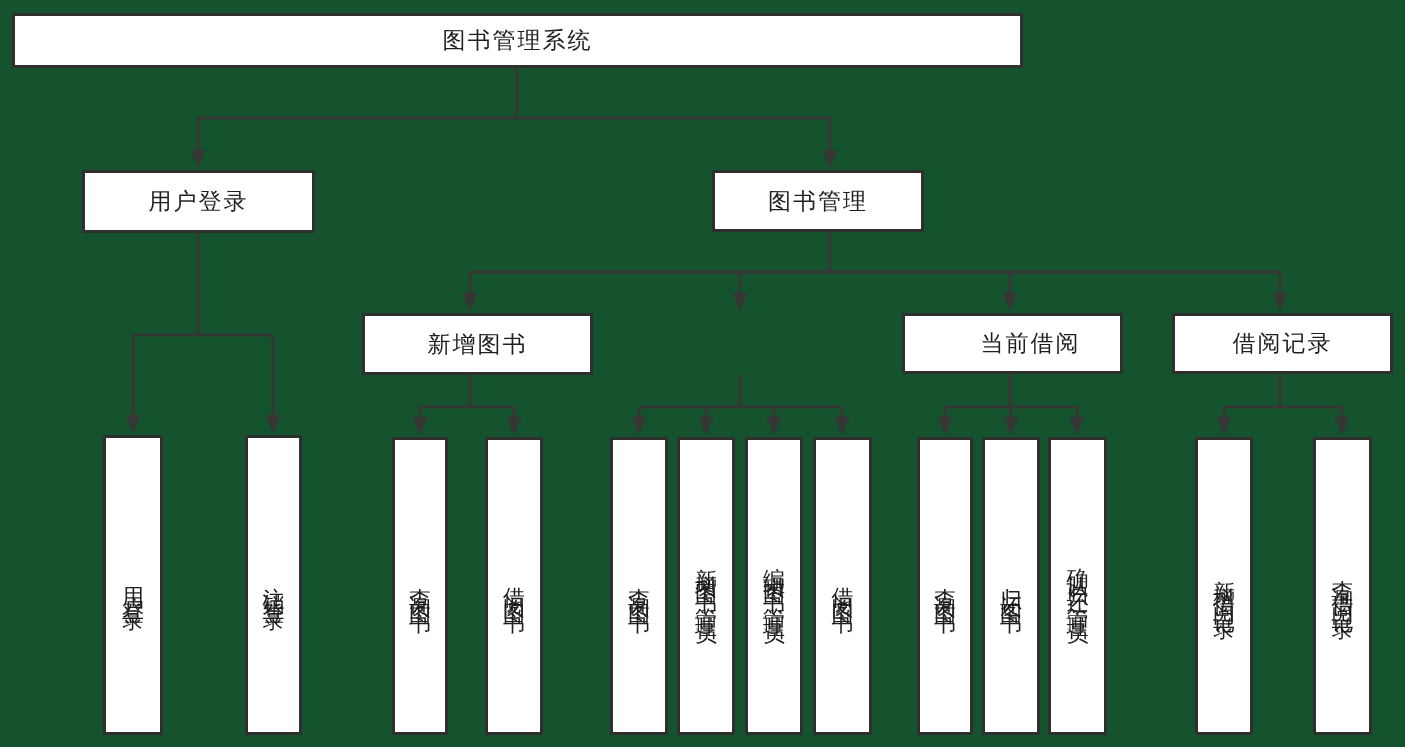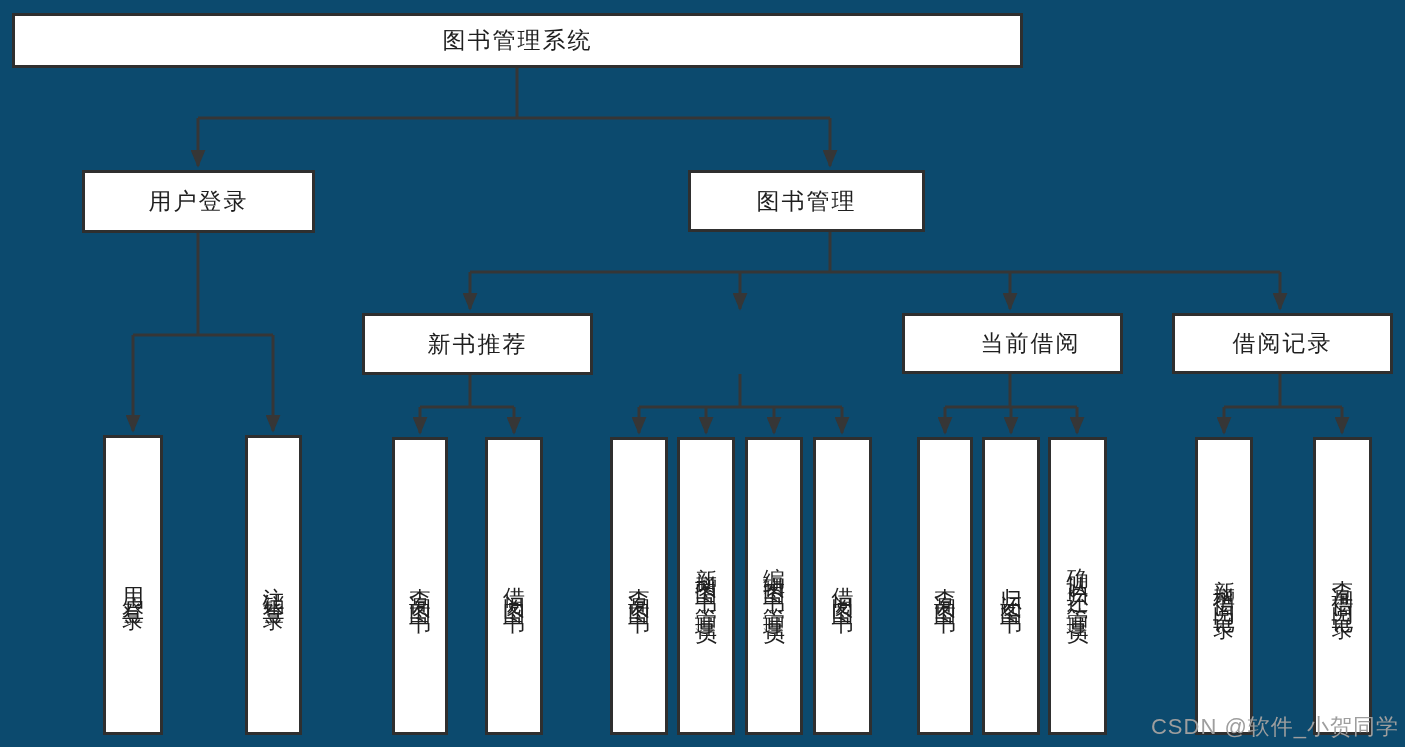--- a/index.html
+++ b/index.html
@@ -1,20 +1,20 @@
 <!DOCTYPE html>
 <html><head>
 <meta charset="utf-8">
 <style>
   html, body { margin: 0; padding: 0; background: #ffffff; }
   #canvas {
     position: relative;
     width: 1405px;
     height: 747px;
-    background: #0c4a6e;
+    background: #14532d;
     font-family: "Liberation Sans", "DejaVu Sans", sans-serif;
     overflow: hidden;
   }
   #wires { position: absolute; left: 0; top: 0; z-index: 1; }
   .node {
     position: absolute;
     box-sizing: border-box;
     border: 3px solid #2f2f2f;
     background: #ffffff;
     display: flex;
@@ -102,26 +102,26 @@
     </g>
   </svg>
 
   <div class="node" style="left:12px; top:13px; width:1011px; height:55px;">
     <span class="lbl">图书管理系统</span>
   </div>
 
   <div class="node" style="left:82px; top:170px; width:233px; height:63px;">
     <span class="lbl">用户登录</span>
   </div>
-  <div class="node" style="left:688px; top:170px; width:237px; height:62px;">
+  <div class="node" style="left:712px; top:170px; width:212px; height:62px;">
     <span class="lbl">图书管理</span>
   </div>
 
   <div class="node" style="left:362px; top:313px; width:231px; height:62px;">
-    <span class="lbl">新书推荐</span>
+    <span class="lbl">新增图书</span>
   </div>
   <div class="node" style="left:902px; top:313px; width:221px; height:61px;padding-left:36px;">
     <span class="lbl">当前借阅</span>
   </div>
   <div class="node" style="left:1172px; top:313px; width:221px; height:61px;">
     <span class="lbl">借阅记录</span>
   </div>
 
   <div class="node vbox" style="left:103px; top:435px; width:60px; height:300px;">
     <span class="lbl">用户登录</span>
@@ -160,15 +160,14 @@
     <span class="lbl">确认归还（管理员）</span>
   </div>
 
   <div class="node vbox" style="left:1195px; top:437px; width:58px; height:298px;">
     <span class="lbl">新增借阅记录</span>
   </div>
   <div class="node vbox" style="left:1313px; top:437px; width:59px; height:298px;">
     <span class="lbl">查询借阅记录</span>
   </div>
 
-  <div id="watermark">CSDN @软件_小贺同学</div>
 
 </div>
 
 </body></html>

